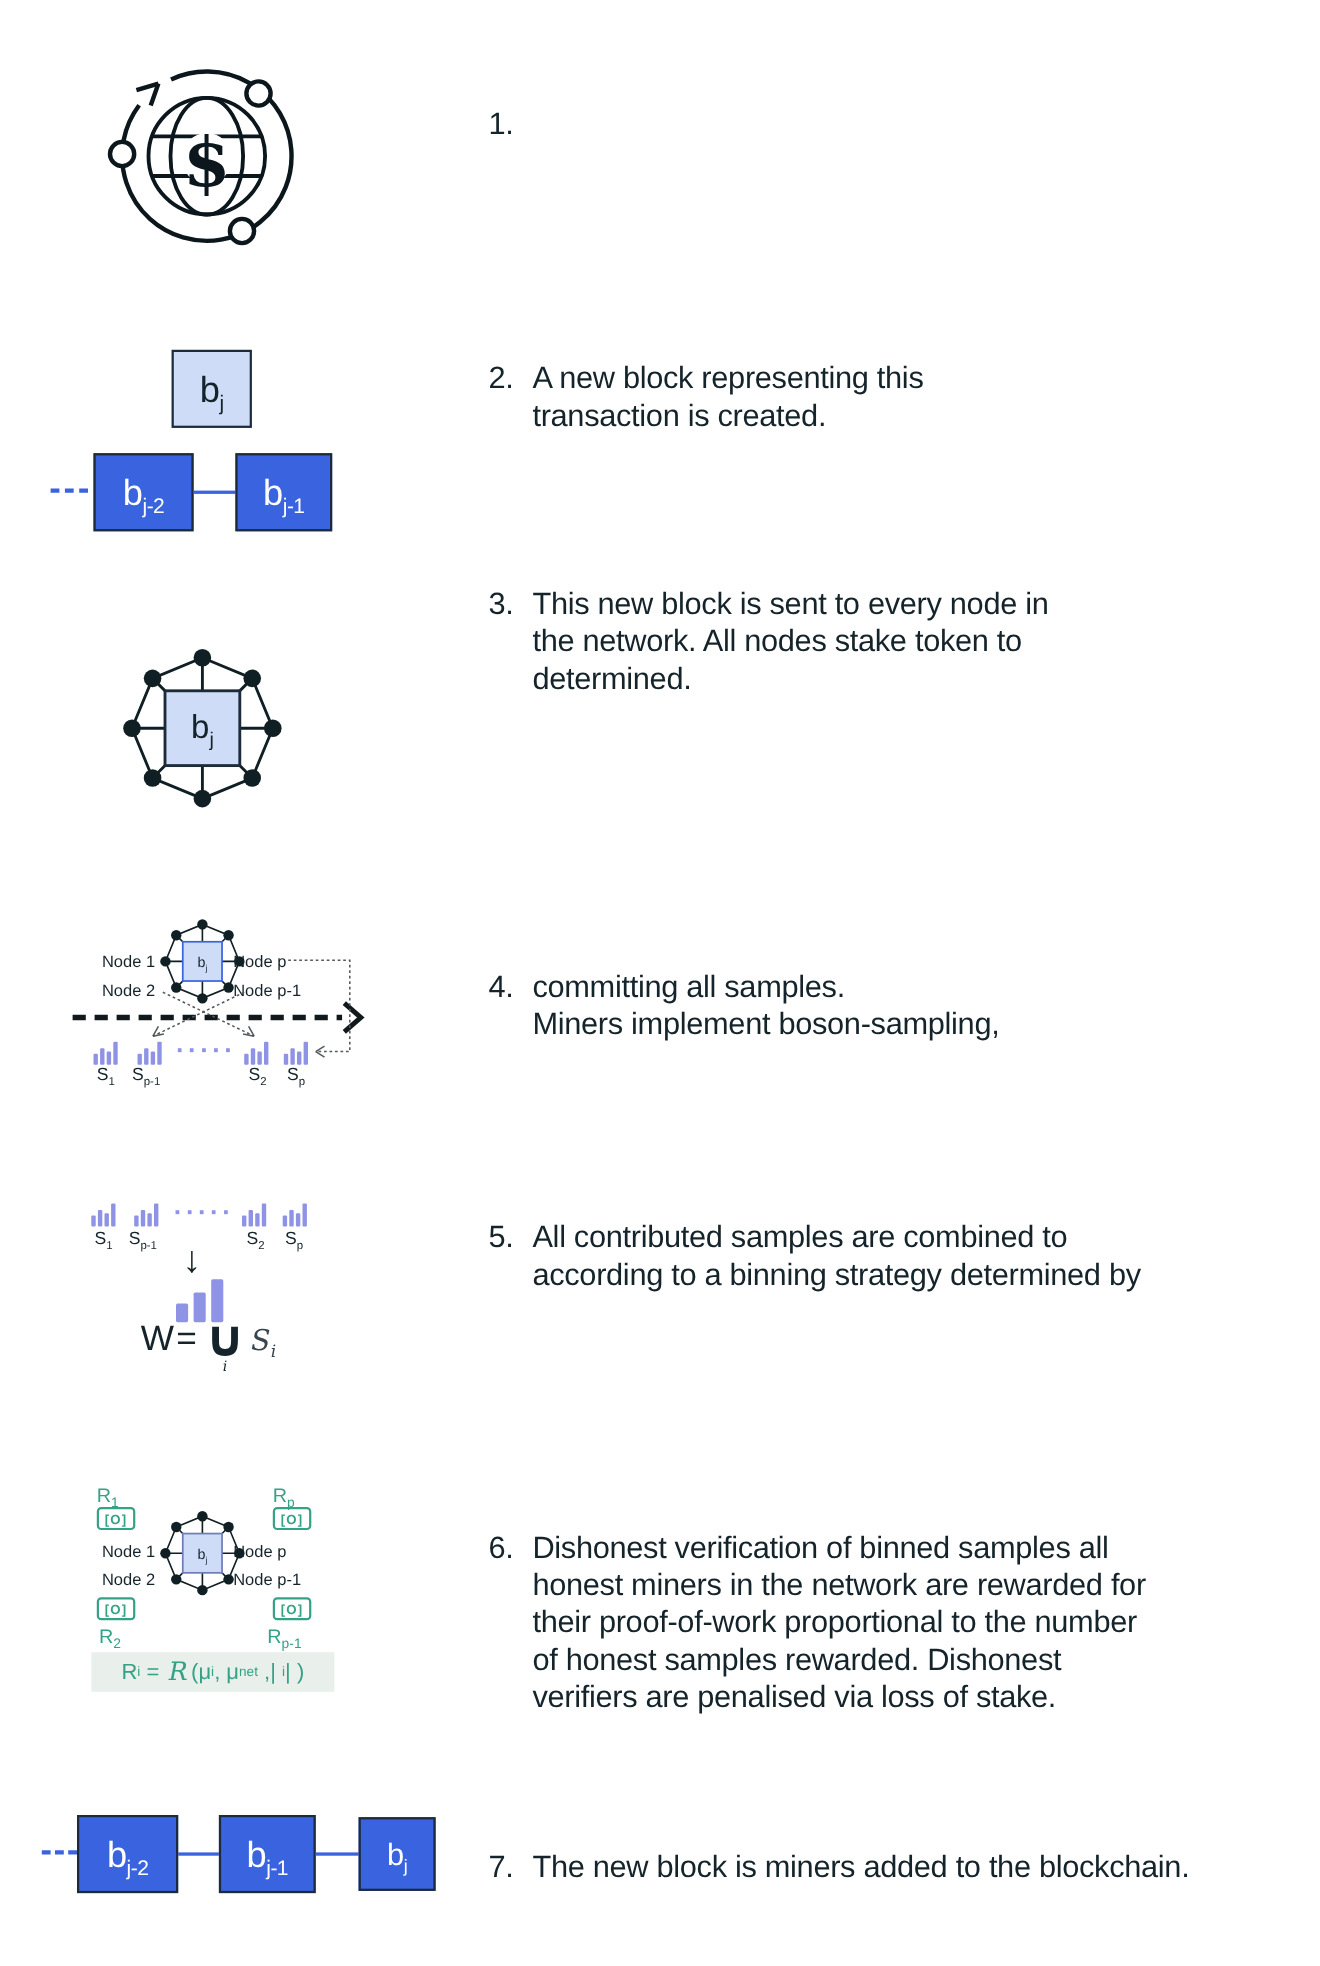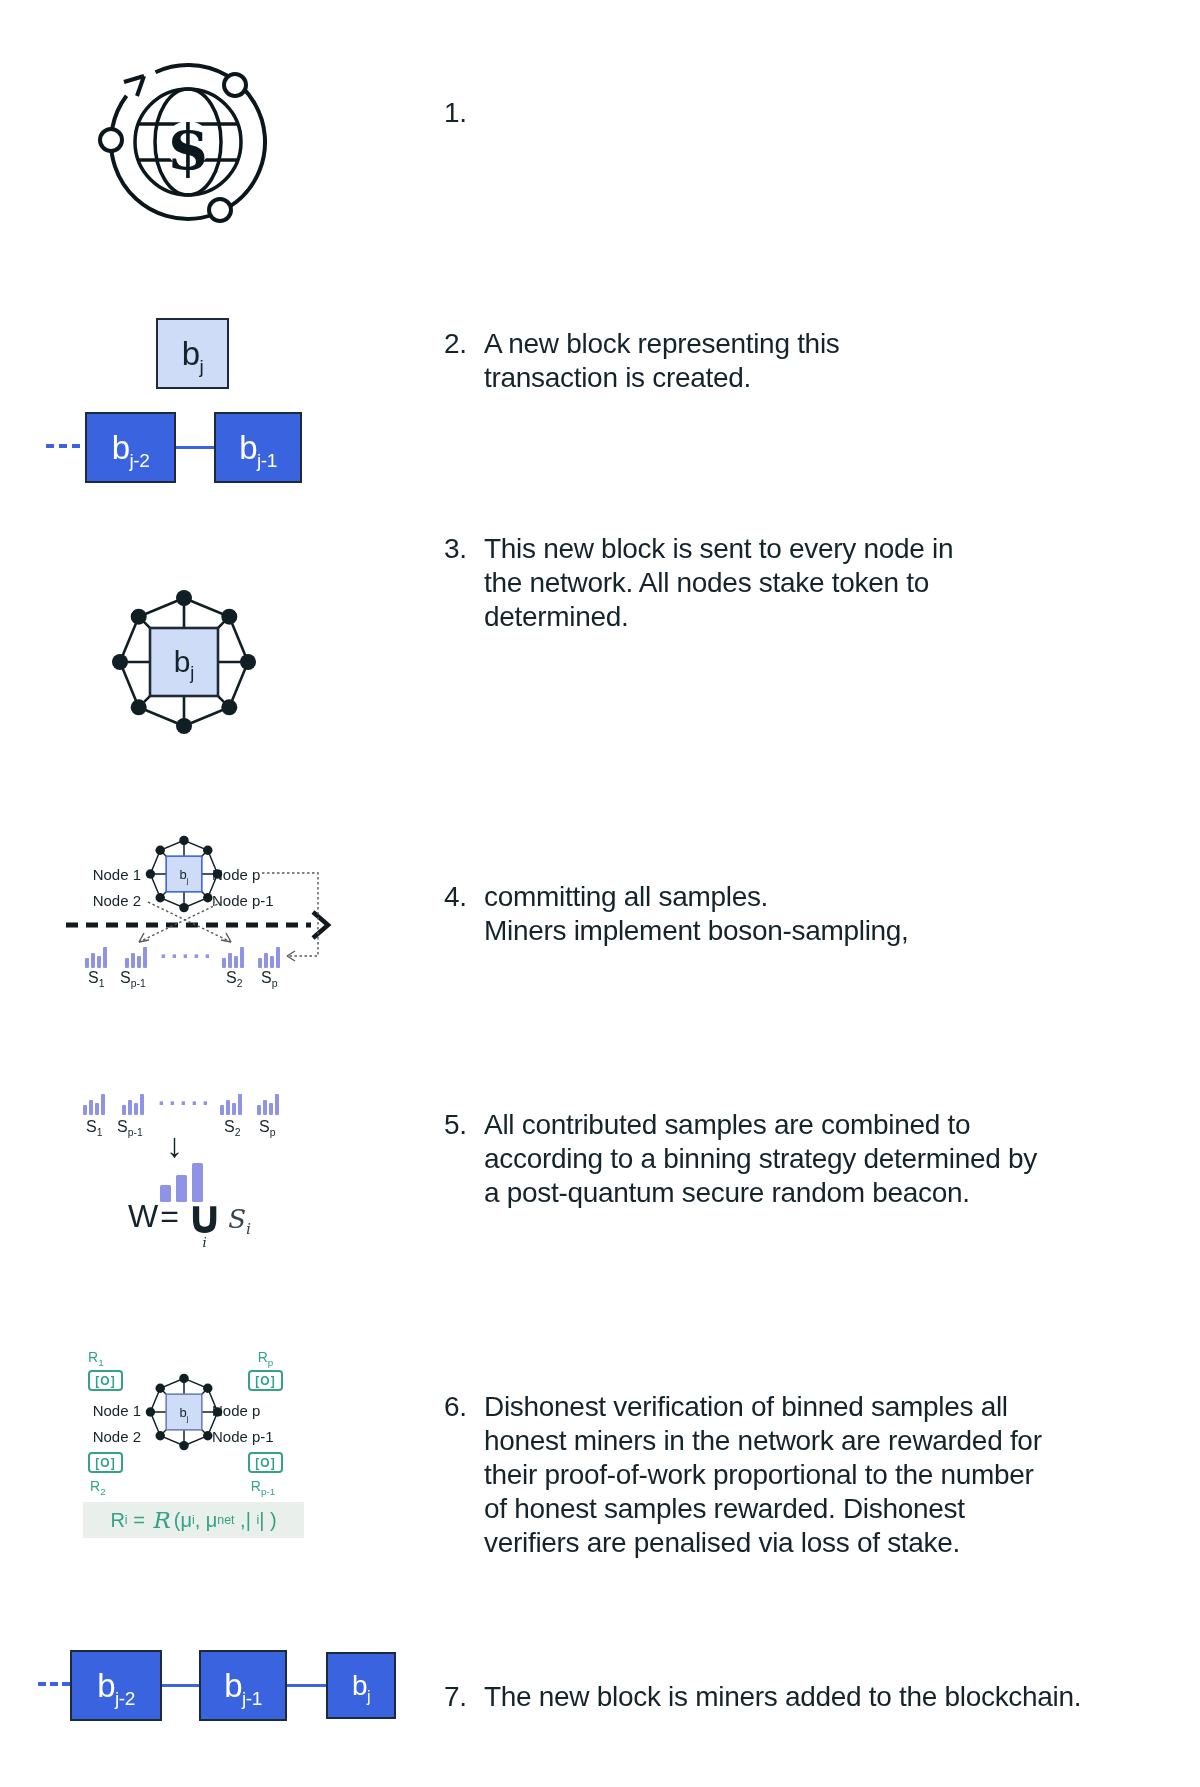--- a/index.html
+++ b/index.html
@@ -48,23 +48,23 @@
   .union{position:absolute;display:flex;align-items:flex-start;color:#15242B;}
   .uf-w,.uf-eq{font-size:32px;line-height:40px;}
   .uf-eq{margin:0 5px 0 2px;}
   .uf-op-wrap{display:flex;flex-direction:column;align-items:center;margin:0 5px 0 2px;}
   .uf-op{font-size:46px;line-height:42px;font-weight:600;}
   .uf-op-sub{font-size:13px;font-family:"DejaVu Serif",serif;font-style:italic;margin-top:-3px;}
   .uf-s{font-family:"DejaVu Serif",serif;font-style:italic;font-size:26px;margin-top:8px;color:#39454D;}
   .uf-s sub{font-size:0.6em;font-style:italic;line-height:0;}
 
   
-  .rlabel{position:absolute;font-size:14px;color:#33A287;white-space:nowrap;}
+  .rlabel{position:absolute;font-size:18px;color:#33A287;white-space:nowrap;}
   .rlabel sub{font-size:0.7em;line-height:0;}
-  .rlabel.ra{text-align:center;}
+  .rlabel.ra{text-align:left;}
   .money{position:absolute;width:35px;height:21px;border:2px solid #33A287;border-radius:4px;
          box-sizing:border-box;display:flex;align-items:center;justify-content:center;
          color:#33A287;font-weight:bold;font-size:12px;letter-spacing:1px;}
   .formula-box{position:absolute;background:#E9EFEA;color:#35A287;display:flex;
                align-items:center;justify-content:center;font-size:20px;white-space:pre;}
   .formula-box sub{font-size:0.62em;line-height:0;}
   .scr{font-family:"DejaVu Serif",serif;font-style:italic;font-size:1.15em;margin:0 3px;}
 </style>
 </head>
 <body>
@@ -266,21 +266,20 @@
       <i class="uf-op-sub">i</i>
     </span>
     <span class="uf-s"><span>S</span><sub>i</sub></span>
   </div>
 
   <div class="step-text" style="top:1108px">
     <span class="step-num">5.</span>
     <span class="step-lines">
       <span class="tline">All contributed samples are combined to</span>
       <span class="tline">according to a binning strategy determined by</span>
-      <span class="tline">a post-quantum secure random beacon.</span>
     </span>
   </div>
 
   <span class="rlabel" style="left:88px;top:1349px"><span>R</span><sub>1</sub></span>
   <span class="rlabel ra" style="left:248px;top:1349px;width:35px"><span>R</span><sub>p</sub></span>
 
   <div class="money" style="left:88px;top:1370px">
       <span>[O]</span>
     </div>
   <div class="money" style="left:248px;top:1370px">

